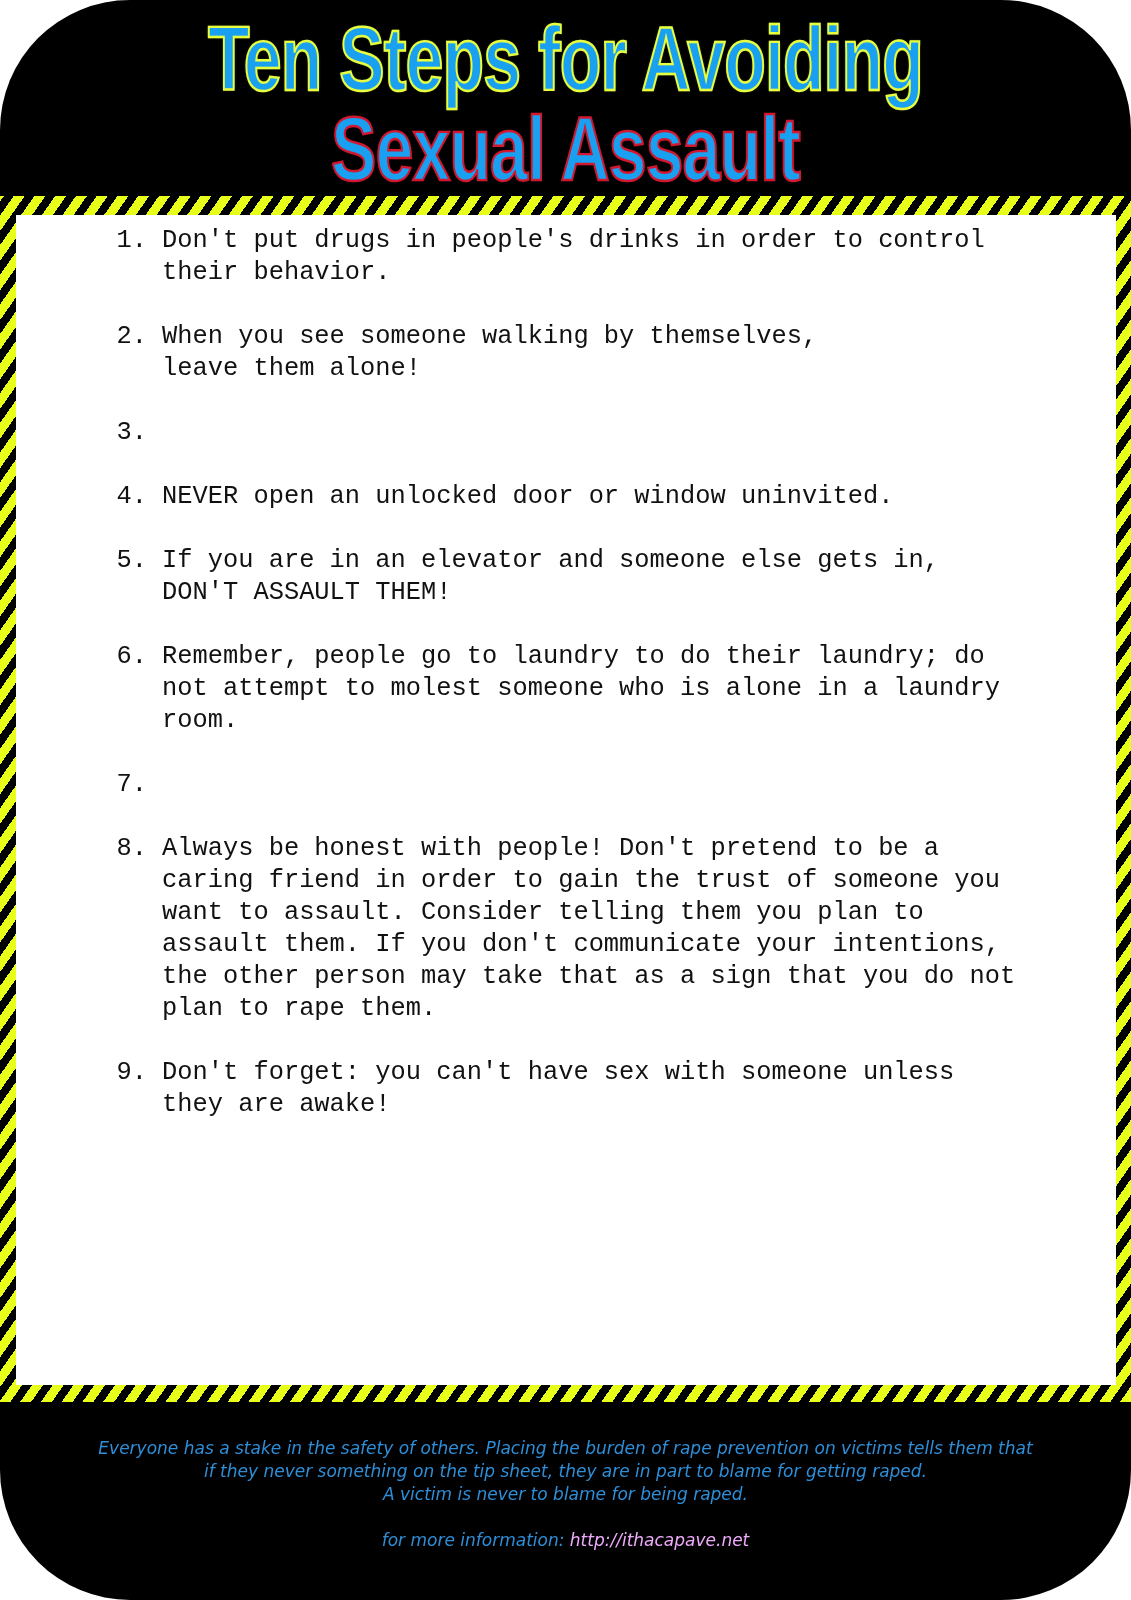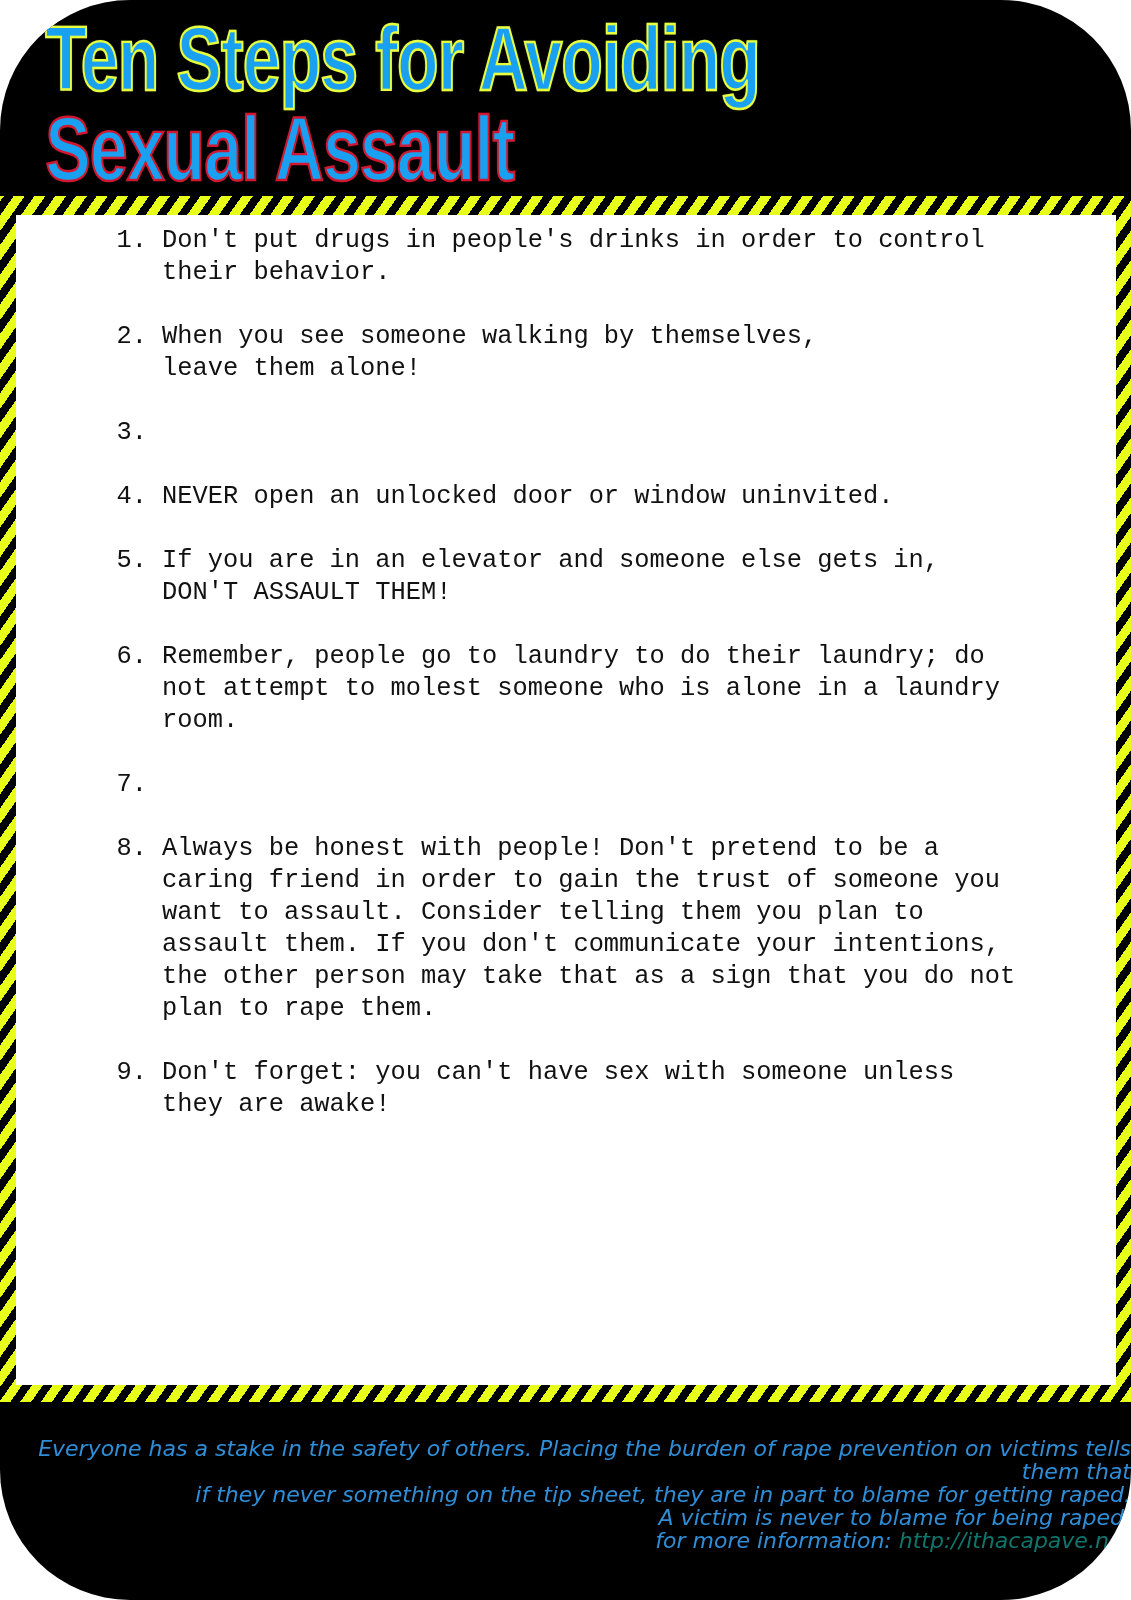--- a/index.html
+++ b/index.html
@@ -7,21 +7,21 @@
 
     .poster {
       position: absolute; left: 0; top: 0; width: 1131px; height: 1600px;
       background: #000000;
       border-radius: 130px;
       overflow: hidden;
     }
 
     .header {
       position: absolute; left: 0; top: 0; width: 1131px; height: 196px;
-      text-align: left;
+      text-align: center;
     }
     .title-line {
       font-family: "Liberation Sans", "DejaVu Sans", sans-serif;
       font-weight: bold;
       color: #1aa0f0;
       display: block;
       margin: 0 auto;
       letter-spacing: -1px;
       transform-origin: center top;
     }
@@ -68,31 +68,31 @@
     }
     .step-num {
       width: 131px; text-align: right; flex: none; white-space: pre;
     }
     .step-text {
       padding-left: 15px; width: 880px; white-space: pre-line;
     }
 
     .footer {
       position: absolute; left: 0; top: 1402px; width: 1131px; height: 198px;
-      text-align: right;
+      text-align: center;
       font-family: "DejaVu Sans", sans-serif;
       font-style: italic;
-      font-size: 22px;
+      font-size: 17px;
       line-height: 23px;
       color: #2e8ed8;
     }
     .footer-message { position: absolute; left: 0; right: 0; top: 35px; }
     .footer-message span { display: block; }
     .footer-link-line { position: absolute; left: 0; right: 0; top: 127px; }
-    .footer-link { color: #0f766e; text-decoration: none; }
+    .footer-link { color: #f0abfc; text-decoration: none; }
   </style>
 </head>
 <body>
 
 <div class="poster">
 
   <div class="header">
     <span class="title-line title-line-1">Ten Steps for Avoiding</span>
     <span class="title-line title-line-2">Sexual Assault</span>
   </div>

